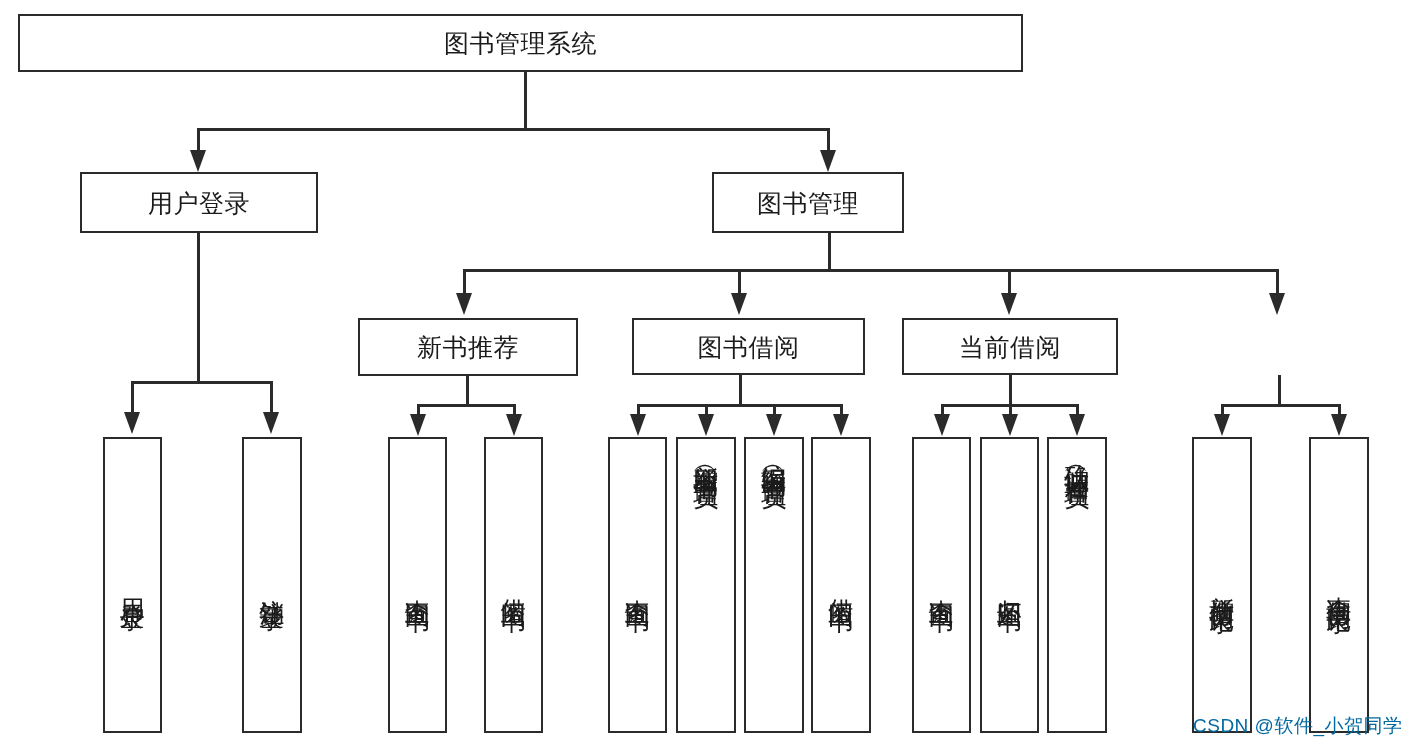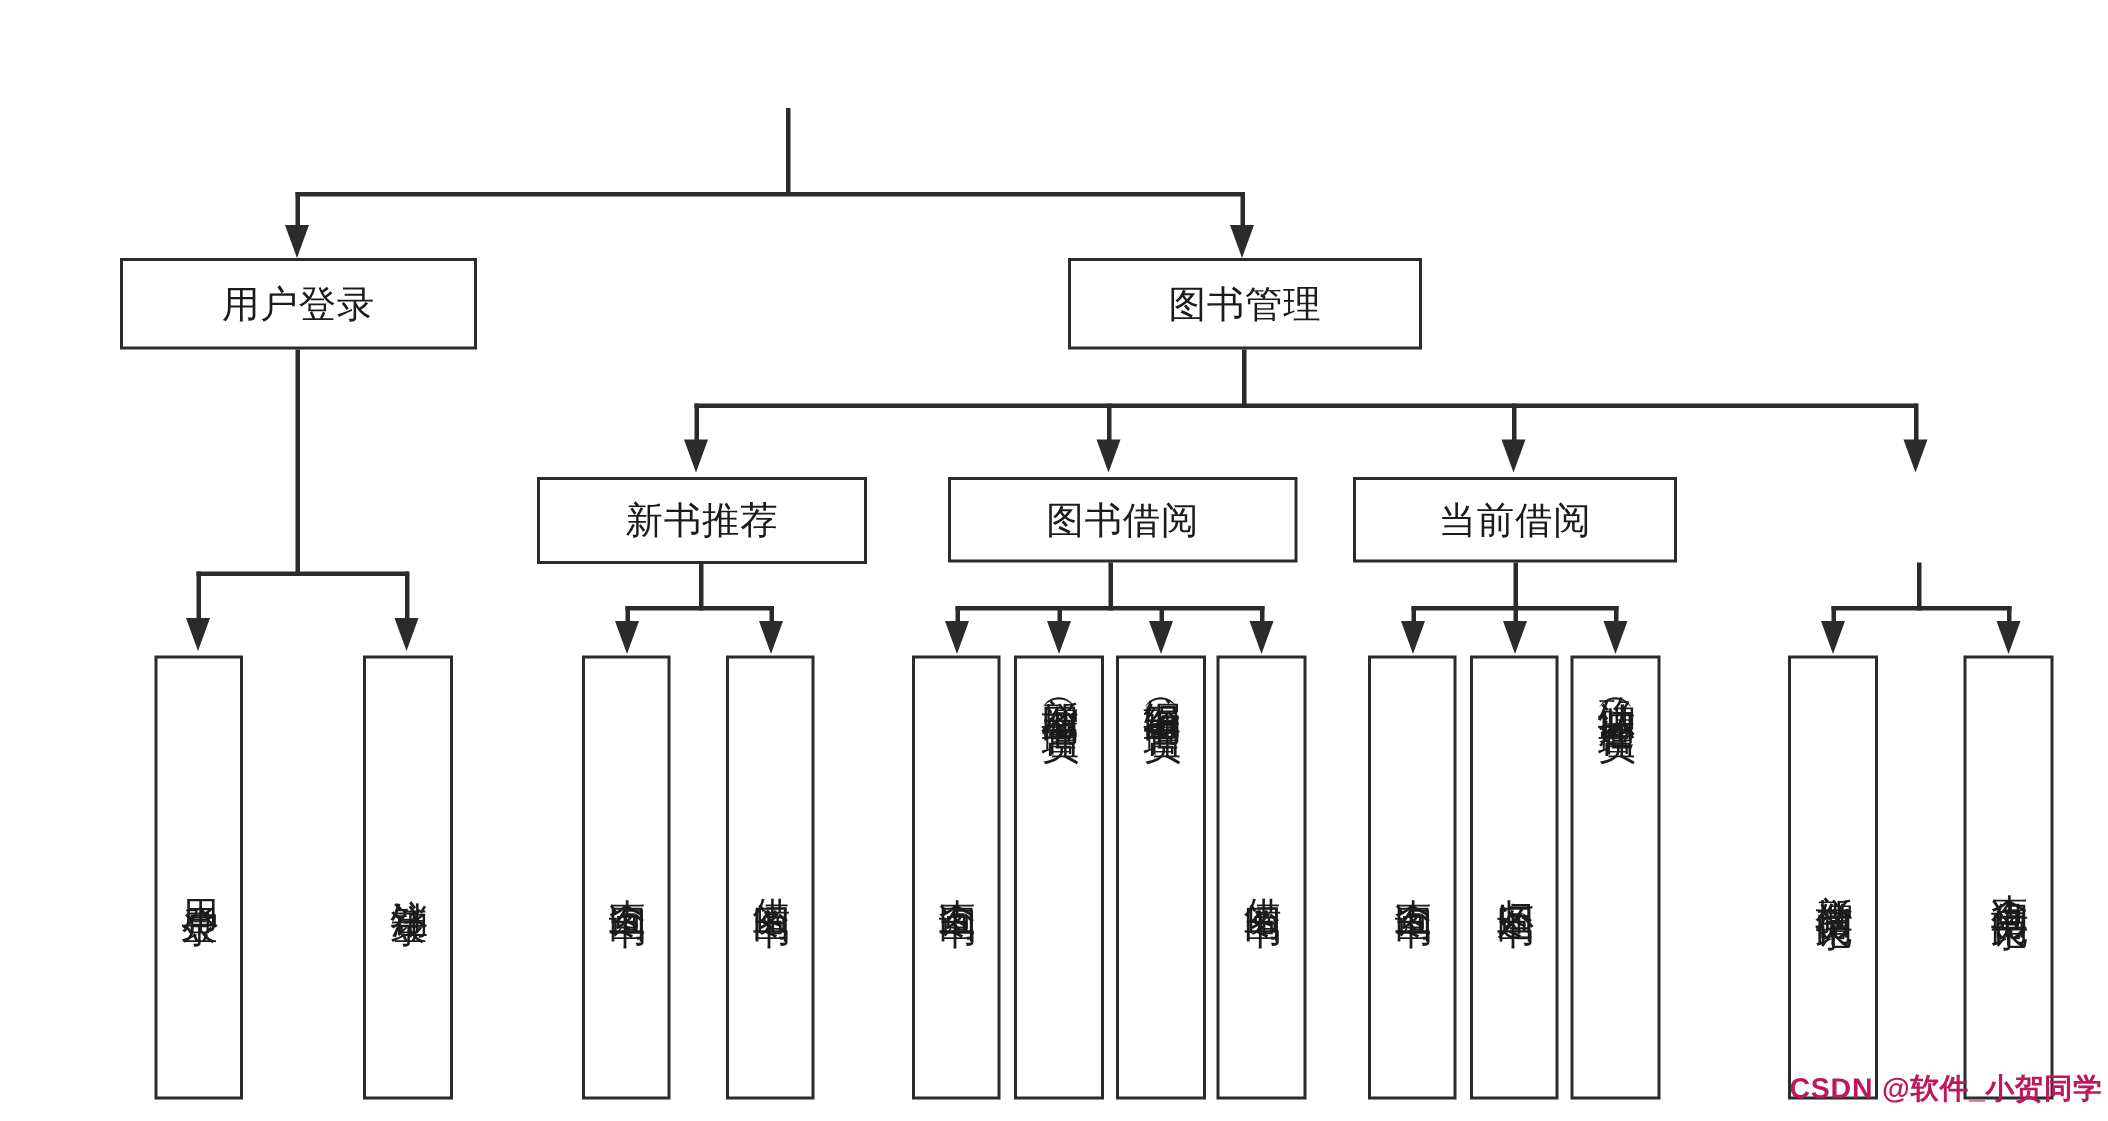--- a/index.html
+++ b/index.html
@@ -68,46 +68,48 @@
     position: absolute;
     width: 0;
     height: 0;
     border-left: 8px solid transparent;
     border-right: 8px solid transparent;
     border-top: 22px solid #2b2b2b;
   }
 
   .watermark {
     position: absolute;
-    color: #be185d;
+    color: #0369a1;
     font-size: 19px;
     white-space: nowrap;
     letter-spacing: 0.5px;
-    font-weight: bold;
   }
 </style>
 </head>
 <body>
 
 <div id="canvas">
 
+  <div class="node h" style="left:18px; top:14px; width:1005px; height:58px;">
+    <span class="label">图书管理系统</span>
+  </div>
 
   <div class="edge vline" style="left:524px; top:72px; height:58px;"></div>
 
   <div class="edge hline" style="left:197px; top:128px; width:632px;"></div>
 
   <div class="edge vline" style="left:197px; top:128px; height:24px;"></div>
   <div class="arrowhead" style="left:190px; top:150px;"></div>
   <div class="edge vline" style="left:827px; top:128px; height:24px;"></div>
   <div class="arrowhead" style="left:820px; top:150px;"></div>
 
   <div class="node h" style="left:80px; top:172px; width:238px; height:61px;">
     <span class="label">用户登录</span>
   </div>
-  <div class="node h" style="left:712px; top:172px; width:236px; height:61px;">
+  <div class="node h" style="left:712px; top:172px; width:192px; height:61px;">
     <span class="label">图书管理</span>
   </div>
 
   <div class="edge vline" style="left:197px; top:233px; height:150px;"></div>
   <div class="edge hline" style="left:131px; top:381px; width:141px;"></div>
   <div class="edge vline" style="left:131px; top:381px; height:33px;"></div>
   <div class="arrowhead" style="left:124px; top:412px;"></div>
   <div class="edge vline" style="left:270px; top:381px; height:33px;"></div>
   <div class="arrowhead" style="left:263px; top:412px;"></div>
 

